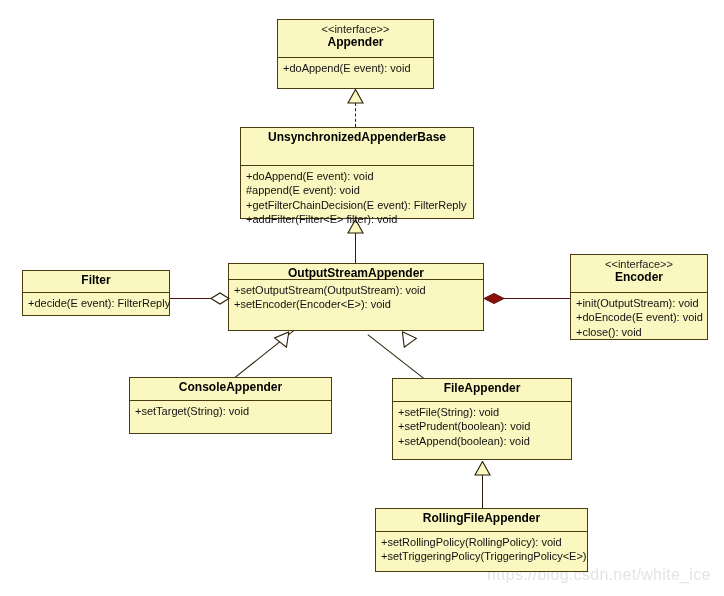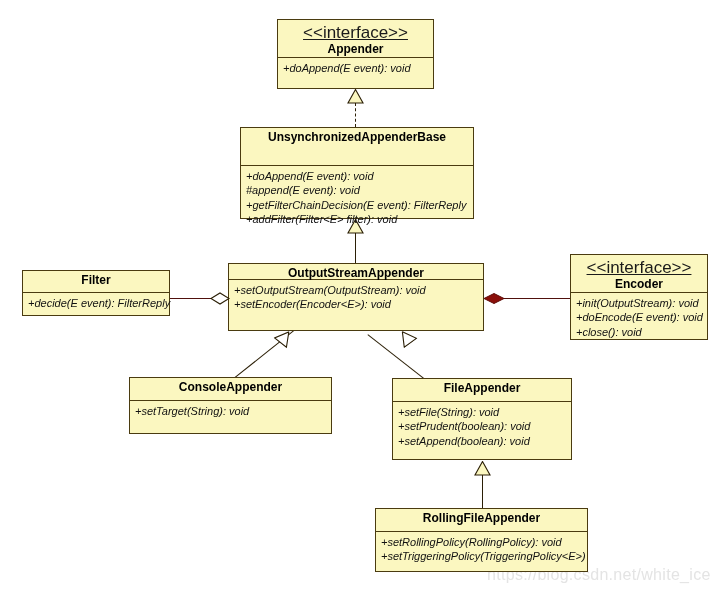--- a/index.html
+++ b/index.html
@@ -26,42 +26,40 @@
   }
   .uml-header {
     box-sizing: border-box;
     border-bottom: 1px solid #4a3b10;
     text-align: center;
     padding: 3px 4px 4px 4px;
     line-height: 1.15;
   }
   .stereotype {
     display: block;
-    font-size: 17px;
+    font-size: 11px;
     font-weight: normal;
     color: #1a1a1a;
     letter-spacing: 0px;
-    text-decoration: underline;
   }
   .cls-name {
     display: block;
     font-size: 12px;
     font-weight: bold;
     color: #000000;
   }
   .uml-body {
     box-sizing: border-box;
     padding: 3px 5px 4px 5px;
   }
   .member {
     font-size: 11px;
     color: #111111;
     line-height: 1.30;
     white-space: nowrap;
-    font-style: italic;
   }
   
   .line-v {
     position: absolute;
     width: 0;
     border-left: 1px solid #2b1f06;
     z-index: 2;
   }
   .line-h {
     position: absolute;

